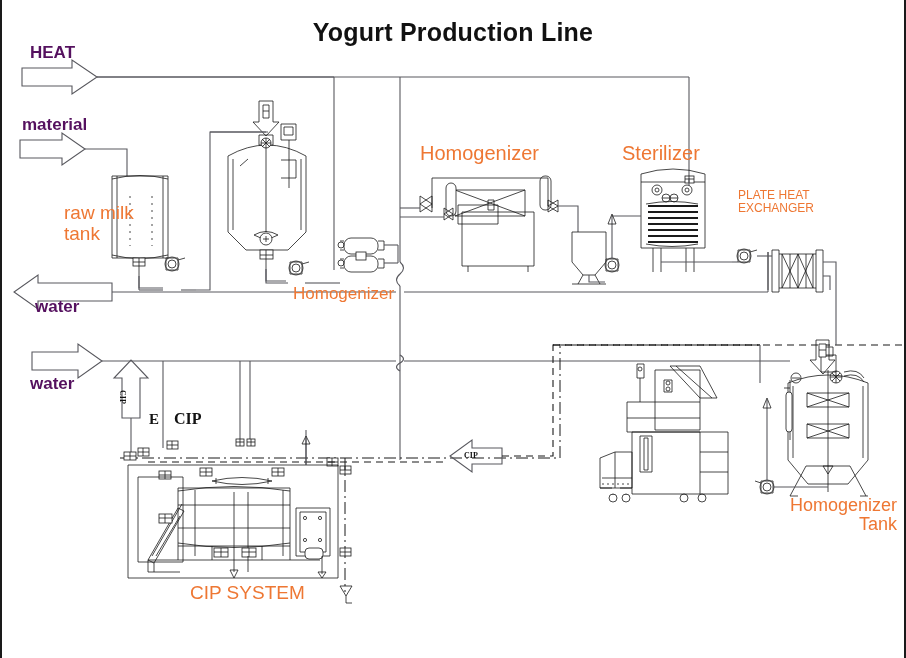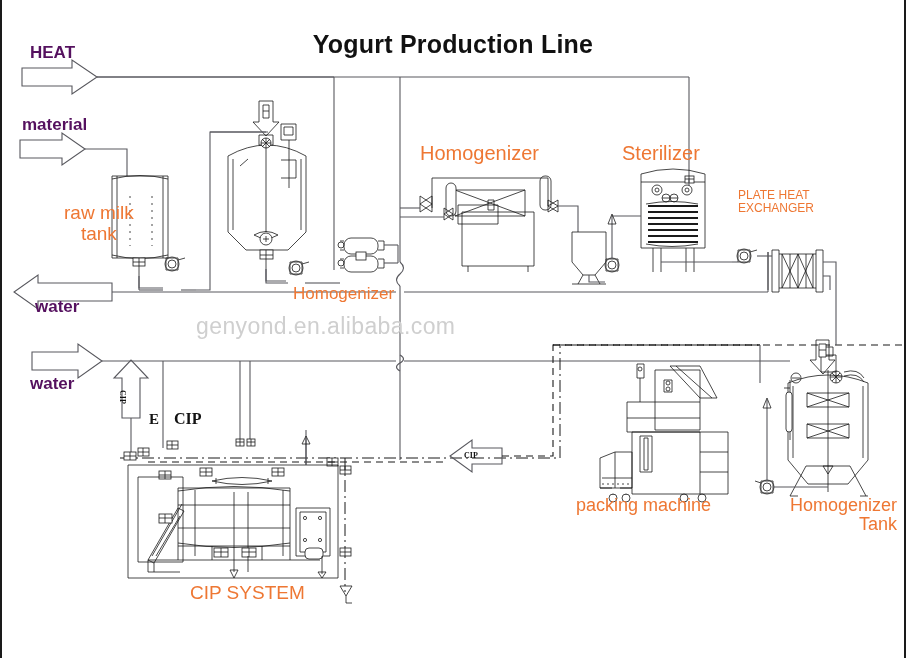--- a/index.html
+++ b/index.html
@@ -28,21 +28,20 @@
 
   #title {
     position: absolute;
     left: 0; right: 0;
     top: 18px;
     text-align: center;
     font-size: 25px;
     font-weight: bold;
     color: #111111;
     letter-spacing: 0.2px;
-    margin-top: 12px;
   }
 
   #watermark {
     position: absolute;
     left: 196px;
     top: 313px;
     font-size: 23px;
     color: #cfcfcf;
     letter-spacing: 0.4px;
     white-space: nowrap;
@@ -544,46 +543,44 @@
 
     <path class="ln" d="M836 341 L836 345"></path>
 
     <path class="ln" d="M306 438 L306 465"></path>
     <path class="ln" d="M306 438 L306 430"></path>
     <path class="thin" d="M302 444 L310 444 L306 436 Z"></path>
   </svg>
 
   <div id="title">Yogurt Production Line</div>
 
-  <div id="watermark">genyond.en.alibaba.com</div>
 
   <div class="lbl purple" style="left:30px; top:44px; font-size:17px;">HEAT</div>
 
   <div class="lbl purple" style="left:22px; top:116px; font-size:17px;">material</div>
 
   <div class="lbl purple" style="left:35px; top:298px; font-size:17px;">water</div>
 
   <div class="lbl purple" style="left:30px; top:375px; font-size:17px;">water</div>
 
-  <div class="lbl orange" style="left:64px; top:203px; font-size:19px;text-align:center;">raw milk
+  <div class="lbl orange" style="left:64px; top:203px; font-size:19px;">raw milk
 tank</div>
 
 
   <div class="lbl orange" style="left:420px; top:143px; font-size:20px;">Homogenizer</div>
 
   <div class="lbl orange" style="left:293px; top:285px; font-size:17px;">Homogenizer</div>
 
   <div class="lbl orange" style="left:622px; top:143px; font-size:20px;">Sterilizer</div>
 
   <div class="lbl orange" style="left:738px; top:189px; font-size:12px;">PLATE HEAT
 EXCHANGER</div>
 
   <div class="lbl orange" style="left:190px; top:583px; font-size:19px;">CIP SYSTEM</div>
 
-  <div class="lbl orange" style="left:576px; top:496px; font-size:18px;">packing machine</div>
 
   <div class="lbl orange" style="left:769px; top:496px; font-size:18px; text-align:right; width:128px;">Homogenizer
 Tank</div>
 
   <div class="lbl serif" style="left:149px; top:411px; font-size:15px;">E</div>
 
   <div class="lbl serif" style="left:174px; top:410px; font-size:16px;">CIP</div>
 
   <div class="lbl tiny" style="left:464px; top:452px;">CIP</div>
 

